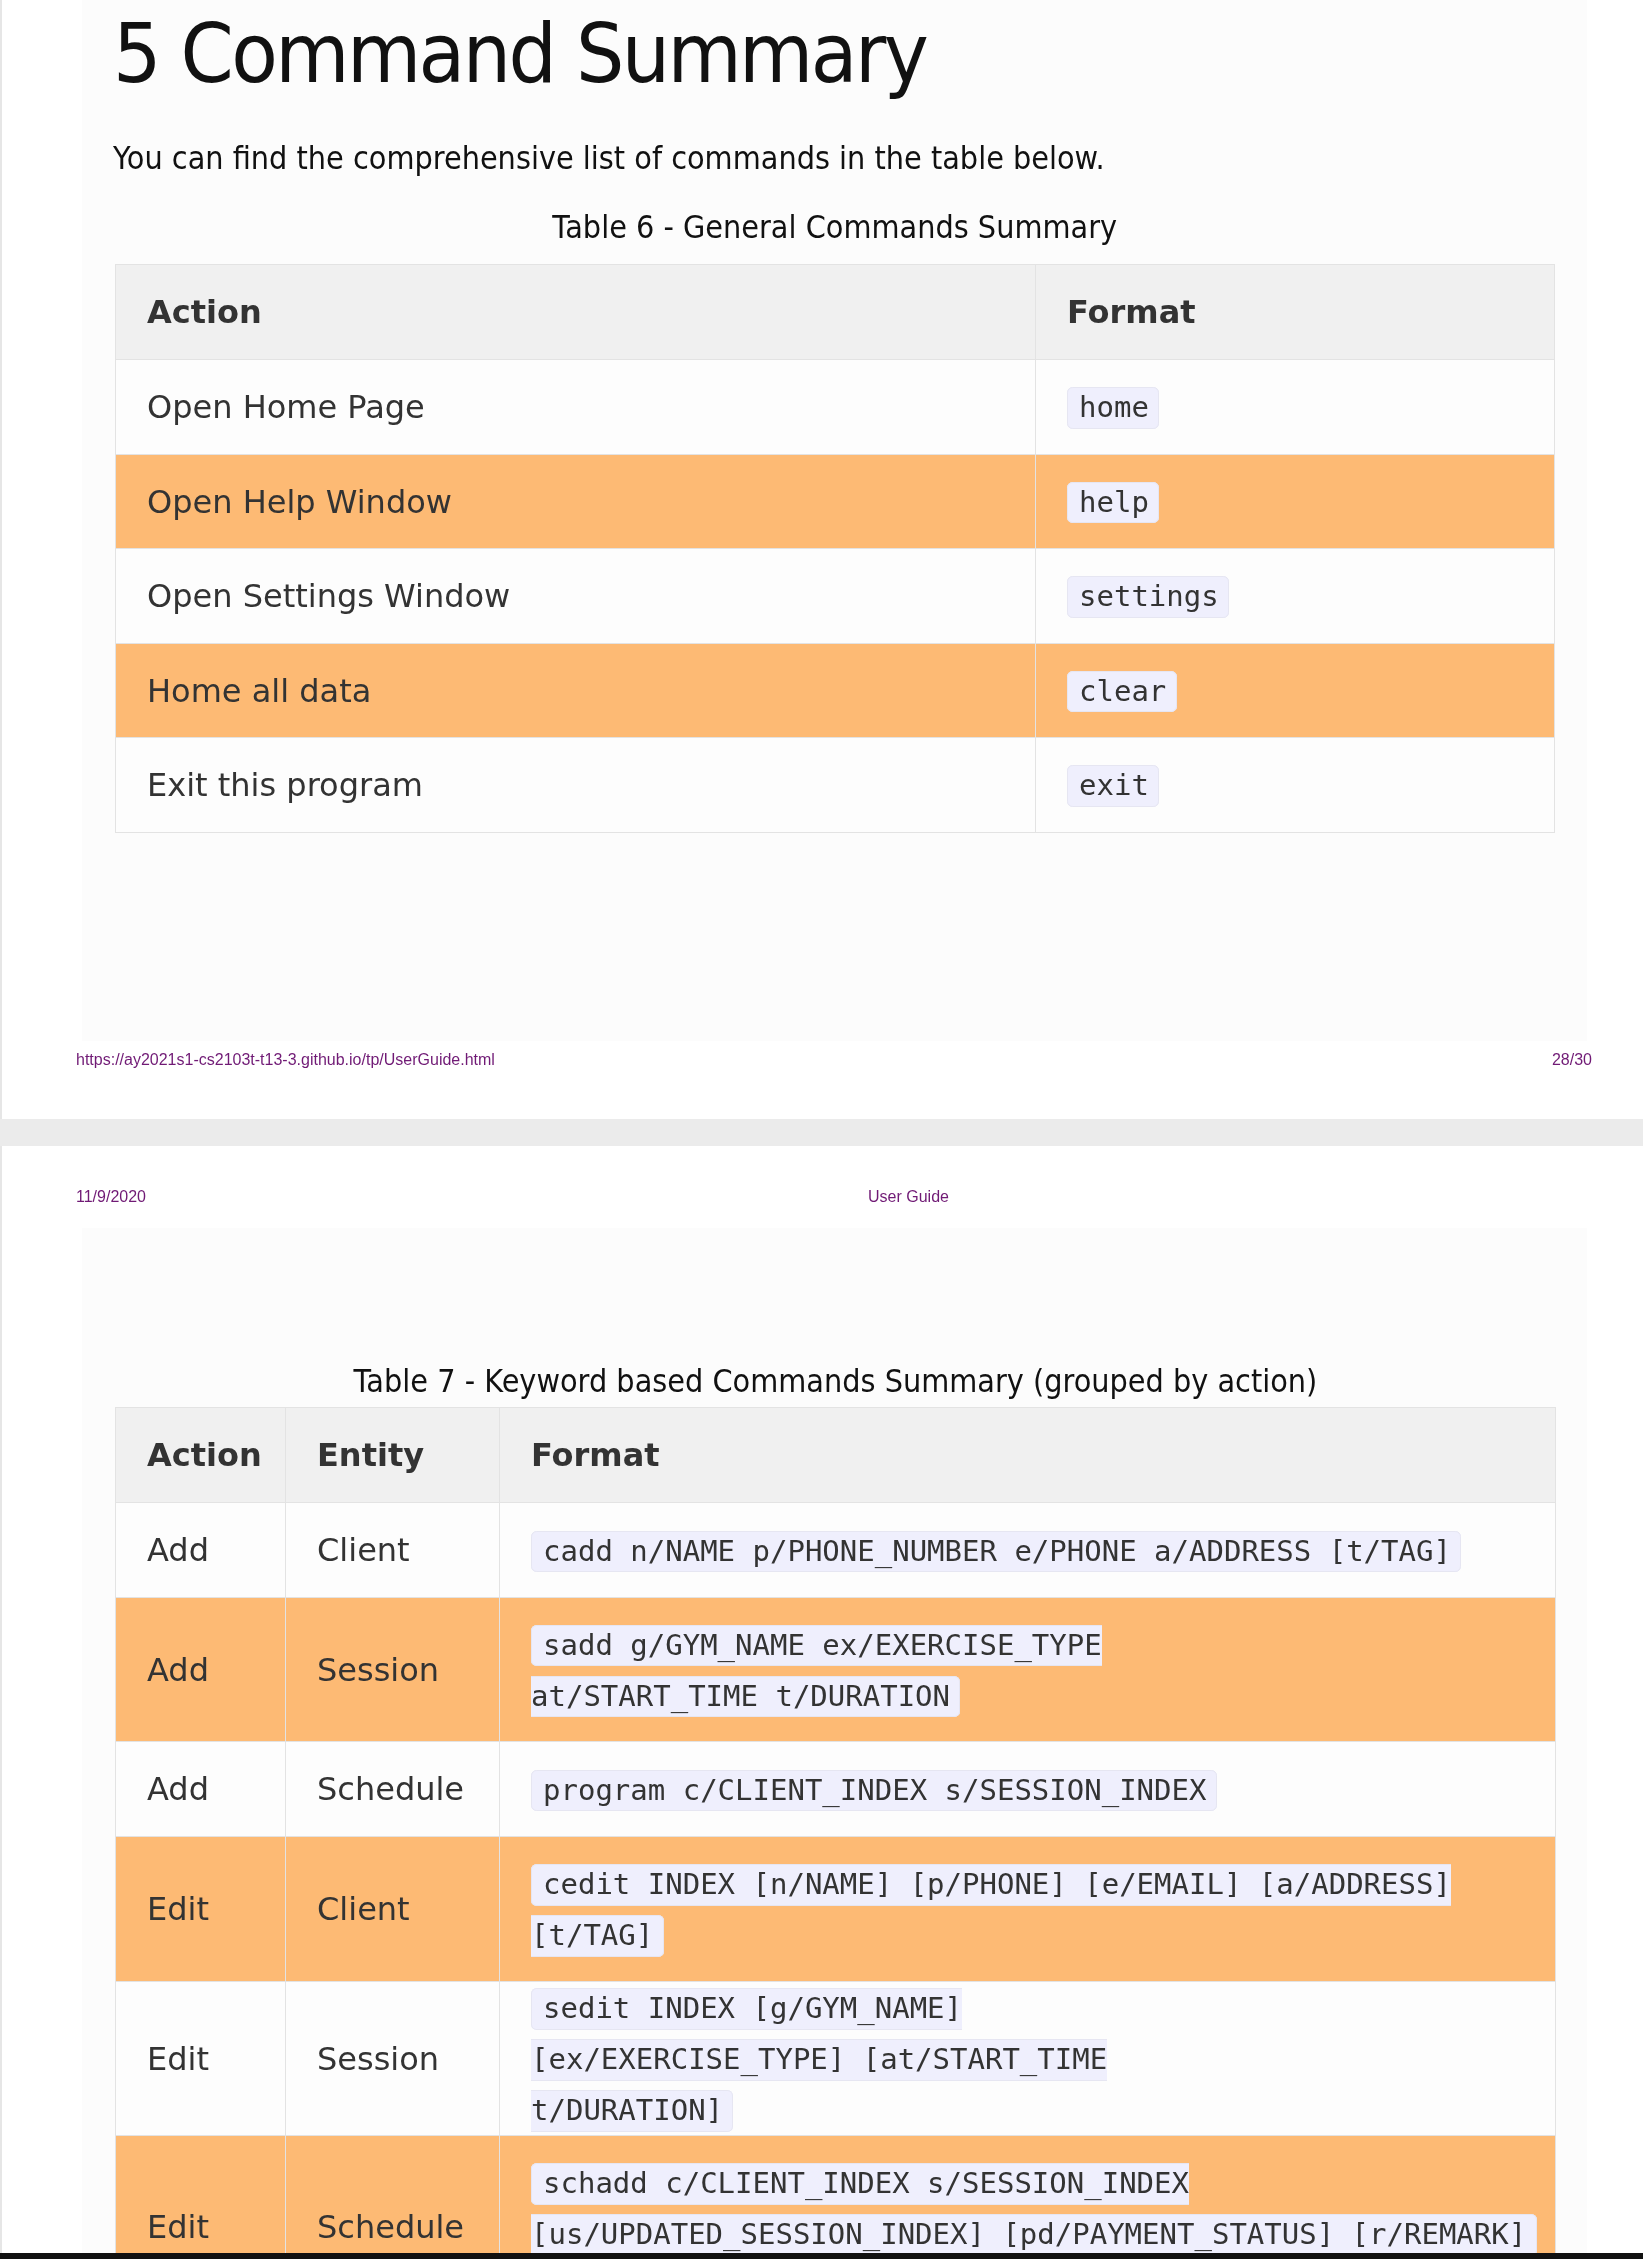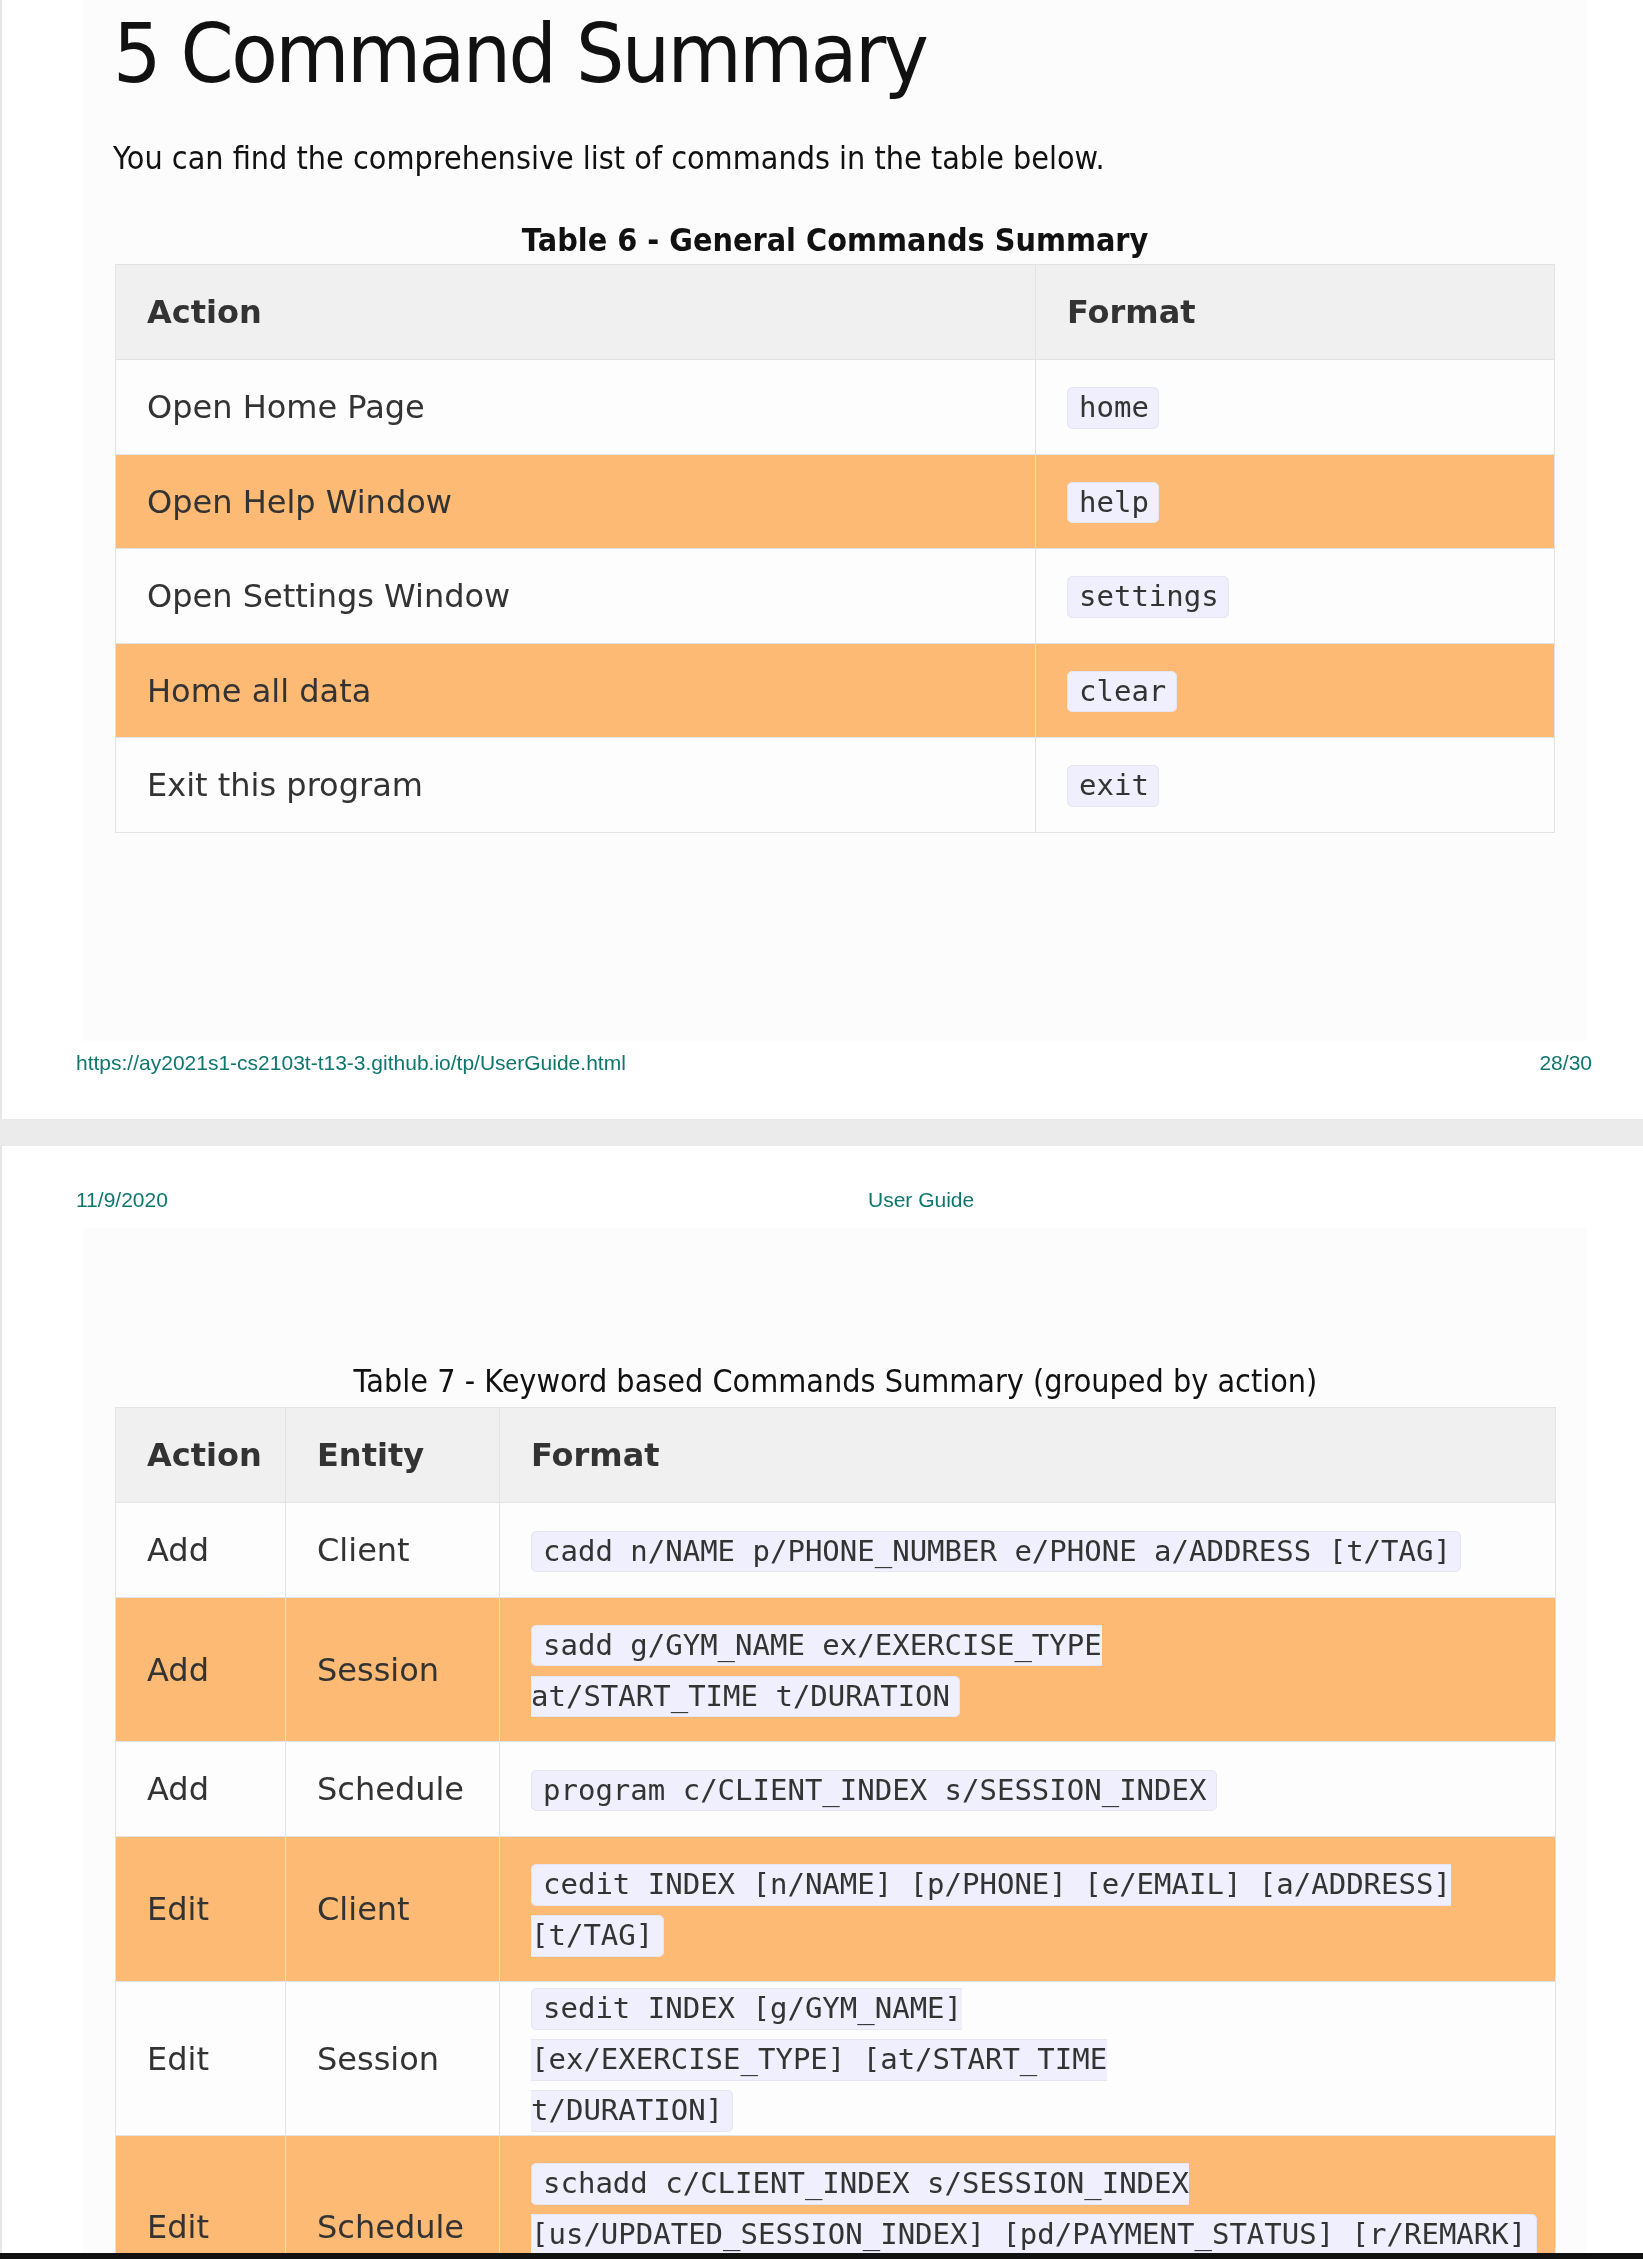--- a/index.html
+++ b/index.html
@@ -50,40 +50,40 @@
 
   .code {
     font-family: "DejaVu Sans Mono", monospace; font-size: 29px; color: #333;
     background: #efeffd; border: 1.9px solid #e6e6f2; border-radius: 5.6px;
     padding: 1.9px 9.3px 3.7px 11px; line-height: 50px;
     -webkit-box-decoration-break: clone; box-decoration-break: slice; text-align: center;
   }
   .code-cell { line-height: 50px; }
 
   .footer-url, .page-num, .hdr-date, .hdr-title {
-    position: absolute; font-family: "Liberation Sans", sans-serif; font-size: 21px; color: #0f766e; white-space: nowrap;
+    position: absolute; font-family: "Liberation Sans", sans-serif; font-size: 16px; color: #701a75; white-space: nowrap;
   }
   .footer-url { left: 76px; top: 1051px; }
   .page-num { right: 52px; top: 1051px; }
   .hdr-date { left: 76px; top: 1188px; }
   .hdr-title { left: 868px; top: 1188px; }
 </style>
 </head>
 <body>
 
 <div class="left-edge"></div>
 
 <div class="page page1">
   <div class="content"></div>
 </div>
 
 <h1 class="page-title">5 Command Summary</h1>
 <p class="intro">You can find the comprehensive list of commands in the table below.</p>
 
-<div class="caption" style="top:221px;font-weight:bold;">
+<div class="caption" style="top:208px;">
   <span>Table 6 - General Commands Summary</span>
 </div>
 
 <table class="doc" style="top:264px;">
   <colgroup>
       <col style="width:920px">
       <col style="width:519px">
     </colgroup>
   <thead>
     <tr>

